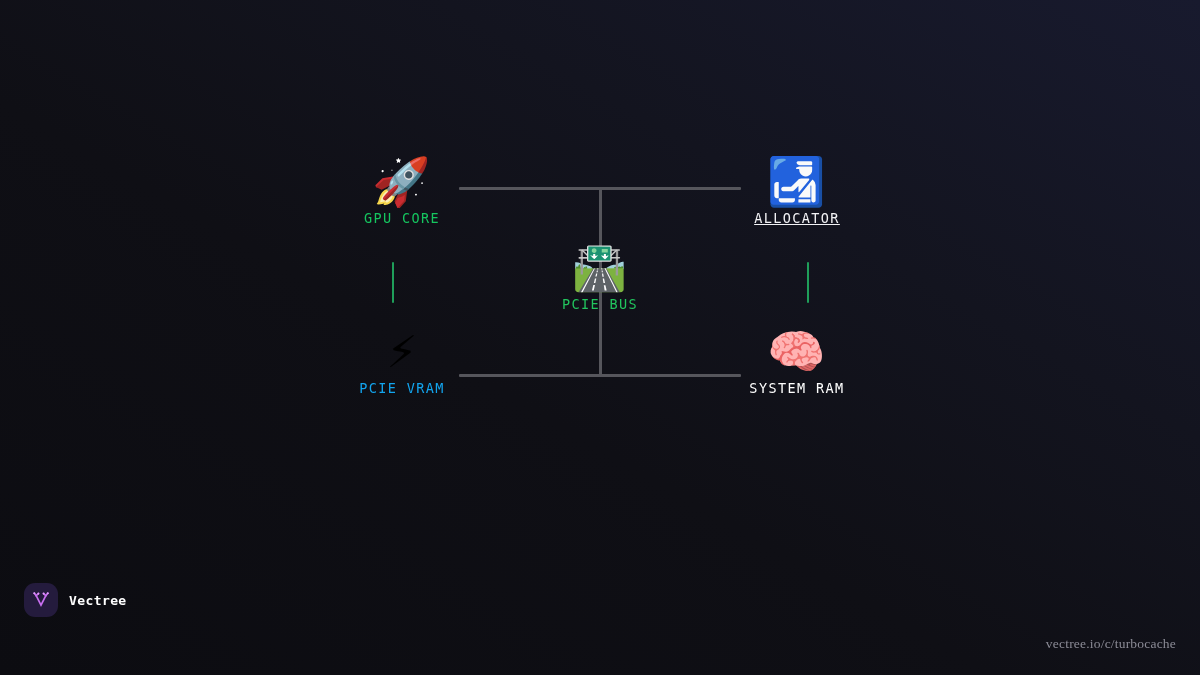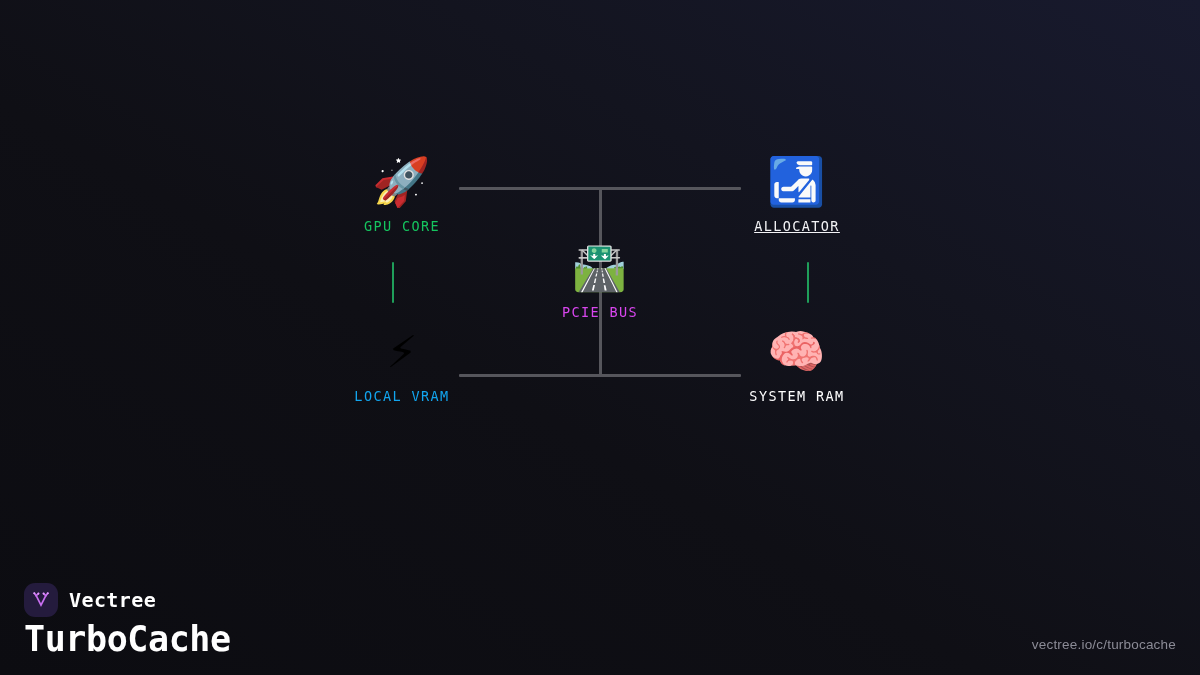--- a/index.html
+++ b/index.html
@@ -61,21 +61,20 @@
     font-family:"DejaVu Sans", sans-serif;
     font-size:47px;
     line-height:56px;
     height:56px;
     display:flex;
     align-items:center;
     justify-content:center;
     user-select:none;
   }
   .node-label {
-    margin-top:8px;
     font-family:"DejaVu Sans Mono", monospace;
     font-size:13.5px;
     letter-spacing:1.4px;
     font-weight:400;
     white-space:nowrap;
     text-align:center;
   }
 
   #node-gpu-core   { left:402px; top:154px; }
   #node-allocator  { left:797px; top:154px; }
@@ -108,41 +107,41 @@
     background:#241b3d;
     display:flex;
     align-items:center;
     justify-content:center;
     flex:none;
   }
   #brand-logo svg { display:block; }
 
   #brand-name {
     font-family:"DejaVu Sans Mono", monospace;
-    font-size:20px;
+    font-size:13px;
     font-weight:700;
     color:#ffffff;
     letter-spacing:0.4px;
   }
 
   #page-heading {
     position:absolute;
     left:24px; top:52px;
     font-family:"DejaVu Sans Mono", monospace;
     font-size:35px;
     font-weight:700;
     color:#ffffff;
     letter-spacing:-0.4px;
     line-height:44px;
   }
 
   #footer-url {
     position:absolute;
     right:24px; bottom:23px;
-    font-family:Liberation Sans, sans-serif;
+    font-family:Liberation Serif, serif;
     font-size:13.5px;
     color:#8b8b96;
     letter-spacing:0.2px;
   }
 </style>
 </head>
 <body>
 
 <div id="bg-gradient"></div>
 
@@ -160,26 +159,26 @@
     <div class="node-label" style="color:#15c55f;">GPU CORE</div>
   </div>
 
   <div class="node" id="node-allocator">
     <div class="node-icon">🛃</div>
     <div class="node-label" style="color:#f2f2f5;text-decoration:underline;">ALLOCATOR</div>
   </div>
 
   <div class="node" id="node-pcie-bus">
     <div class="node-icon">🛣️</div>
-    <div class="node-label" style="color:#d946ef;">PCIE BUS</div>
+    <div class="node-label" style="color:#22c55e;">PCIE BUS</div>
   </div>
 
   <div class="node" id="node-local-vram">
     <div class="node-icon">⚡</div>
-    <div class="node-label" style="color:#12a5ef;">LOCAL VRAM</div>
+    <div class="node-label" style="color:#12a5ef;">PCIE VRAM</div>
   </div>
 
   <div class="node" id="node-system-ram">
     <div class="node-icon">🧠</div>
     <div class="node-label" style="color:#ffffff;">SYSTEM RAM</div>
   </div>
 
 </div>
 
 <div id="footer">
@@ -198,17 +197,16 @@
           <circle cx="4.3" cy="4.3" r="1.05"></circle>
           <circle cx="8.4" cy="4.6" r="1.05"></circle>
           <circle cx="17.8" cy="4.3" r="1.05"></circle>
           <circle cx="13.6" cy="4.6" r="1.05"></circle>
         </g>
       </svg>
     </div>
     <div id="brand-name">Vectree</div>
   </div>
 
-  <div id="page-heading">TurboCache</div>
 
   <div id="footer-url">vectree.io/c/turbocache</div>
 
 </div>
 
 </body></html>

